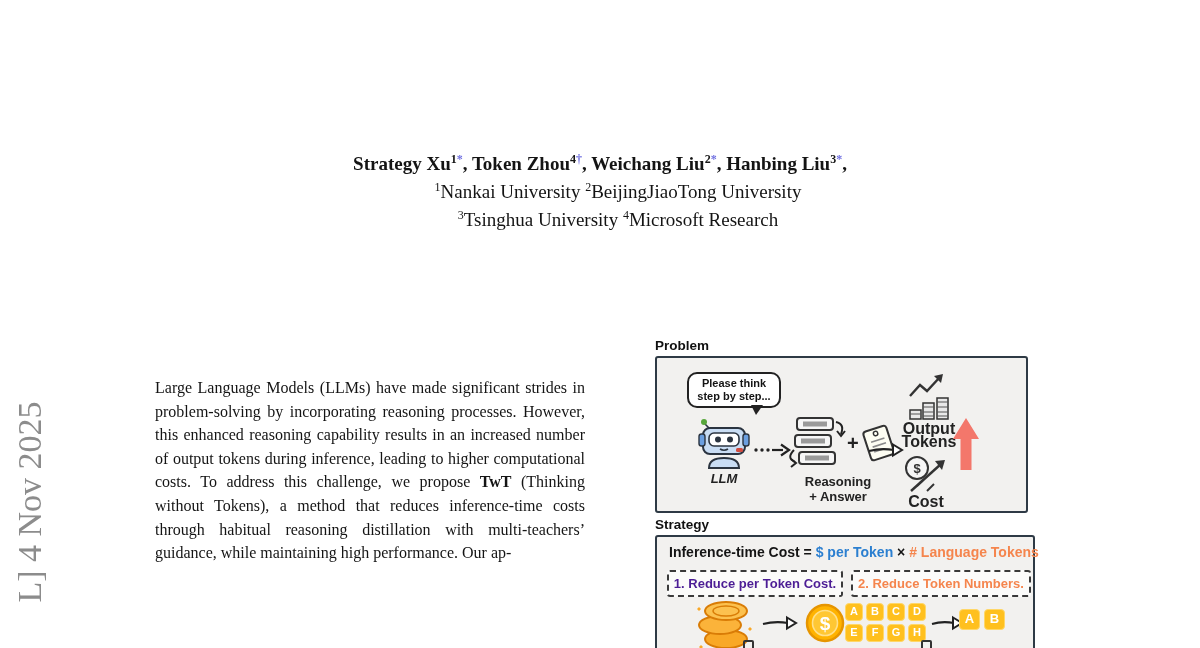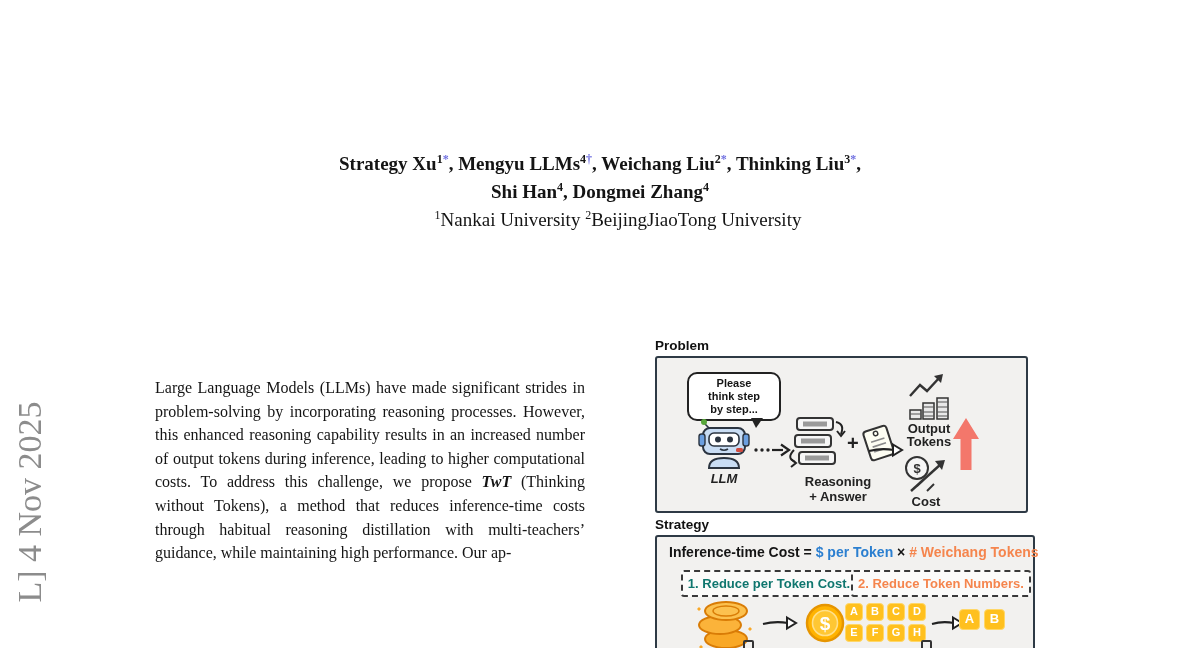--- a/index.html
+++ b/index.html
@@ -19,47 +19,47 @@
   .authors { position:absolute; top:150px; left:0; width:1200px; text-align:center; line-height:28px; }
   .auth-line { font-weight:bold; font-size:19px; }
   .affil-line { font-size:19px;padding-left:36px; }
   sup { font-size:12px; line-height:0; }
   .supmark { color:#6f6fe0; }
   
   .abs-head { position:absolute; top:336px; left:155px; width:430px; text-align:center;
               font-weight:bold; font-size:19px; }
   .abs-body { position:absolute; top:376px; left:155px; width:430px; text-align:justify;
               font-size:16px; line-height:23.6px; }
-  .twt { font-weight:bold; font-style:italic; }
+  .twt { font-weight:bold; }
   
   .fig-label { position:absolute; font-family:"Liberation Sans", sans-serif;
                font-weight:bold; font-size:13.5px; color:#111; }
   .panel { position:absolute; background:#f2f1ef; border:2.5px solid #2e3a45; border-radius:3px; }
   #problem-panel { left:655px; top:356px; width:373px; height:157px; }
   #strategy-panel { left:655px; top:535px; width:380px; height:128px; }
   .speech {
-    position:absolute; left:30px; top:14px; width:94px; padding:3px 16px;
+    position:absolute; left:30px; top:14px; width:94px; padding:3px 1px;
     background:#fff; border:2px solid #222; border-radius:10px; text-align:center;
     font-family:"Liberation Sans", sans-serif; font-weight:bold; font-size:11px; line-height:13px;
   }
   .speech:after {
     content:""; position:absolute; left:62px; bottom:-9px; width:0; height:0;
     border-left:5px solid transparent; border-right:7px solid transparent; border-top:10px solid #222;
   }
   .icon { position:absolute; }
   .icon-label { position:absolute; font-family:"Liberation Sans", sans-serif; font-weight:bold;
-                font-size:13px; line-height:13px; color:#222; text-align:center; white-space:pre-line; }
+                font-size:16px; line-height:13px; color:#222; text-align:center; white-space:pre-line; }
   .equation { position:absolute; top:7px; left:12px; white-space:nowrap;
               font-family:"Liberation Sans", sans-serif; font-weight:bold; font-size:14px; }
   .eq-blue { color:#2b7fd0; }
   .eq-orange { color:#f5854d; }
   .dash-box { position:absolute; top:33px; height:27px; border:2px dashed #3a3a3a; border-radius:3px;
               font-family:"Liberation Sans", sans-serif; font-weight:bold; font-size:13px;
               line-height:23px; text-align:center; background:#fbfbfa; }
-  #dash-box-1 { left:24px; width:176px; color:#0f766e; }
+  #dash-box-1 { left:10px; width:176px; color:#4c1d95; }
   #dash-box-2 { left:194px; width:180px; color:#f5854d; }
   .token-grid { position:absolute; left:188px; top:66px; display:grid;
                 grid-template-columns:repeat(4,18px); grid-auto-rows:18px; gap:3px; }
   .token-key { background:#ffc01e; border:1.5px solid #ffd768; border-radius:4px; color:#fff;
                font-family:"Liberation Sans", sans-serif; font-weight:bold; font-size:11px;
                line-height:15px; text-align:center; }
   .token-out { position:absolute; left:302px; top:72px; display:flex; gap:4px; }
   .token-out .token-key { width:21px; height:21px; font-size:13px; line-height:18px; }
   .mini-sq { position:absolute; top:103px; width:11px; height:12px;
              border:2px solid #333; border-radius:2px; background:transparent; }
@@ -68,31 +68,31 @@
 <body>
 
 <div id="page">
 
   <div class="arxiv-side">L] 4 Nov 2025</div>
 
 
   <div class="authors">
     <div class="auth-line">
       <span><span>Strategy Xu</span><sup><span>1</span><span class="supmark">*</span></sup><span>, </span></span>
-      <span><span>Mengyu LLMs</span><sup><span>4</span><span class="supmark">†</span></sup><span>, </span></span>
+      <span><span>Token Zhou</span><sup><span>4</span><span class="supmark">†</span></sup><span>, </span></span>
       <span><span>Weichang Liu</span><sup><span>2</span><span class="supmark">*</span></sup><span>, </span></span>
-      <span><span>Thinking Liu</span><sup><span>3</span><span class="supmark">*</span></sup><span>,</span></span>
-    </div>
-    <div class="auth-line">
-      <span><span>Shi Han</span><sup><span>4</span></sup><span>, </span></span>
-      <span><span>Dongmei Zhang</span><sup><span>4</span></sup></span>
+      <span><span>Hanbing Liu</span><sup><span>3</span><span class="supmark">*</span></sup><span>,</span></span>
     </div>
     <div class="affil-line">
       <span><sup>1</sup><span>Nankai University</span></span>
       <span><sup>2</sup><span>BeijingJiaoTong University</span></span>
+    </div>
+    <div class="affil-line">
+      <span><sup>3</sup><span>Tsinghua University</span></span>
+      <span><sup>4</sup><span>Microsoft Research</span></span>
     </div>
   </div>
 
   <div class="abs-body"><span>Large Language Models (LLMs) have made significant strides in problem-solving by incorporating reasoning processes. However, this enhanced reasoning capability results in an increased number of output tokens during inference, leading to higher computational costs. To address this challenge, we propose </span><span class="twt">TwT</span><span> (Thinking without Tokens), a method that reduces inference-time costs through habitual reasoning distillation with multi-teachers’ guidance, while maintaining high performance. Our ap-</span></div>
 
   <div class="fig-label" style="left:655px; top:338px;">Problem</div>
 
   <div class="panel" id="problem-panel">
     <div class="speech">Please think step by step...</div>
 
@@ -180,21 +180,21 @@
       <path d="M32 7 L42 6 L39 16 Z" fill="#333"></path>
       <line x1="14" y1="32" x2="20" y2="26" stroke="#333" stroke-width="2"></line>
       <line x1="24" y1="37" x2="31" y2="30" stroke="#333" stroke-width="2"></line>
     </svg>
     <div class="icon-label" style="left:246px; top:137px; width:46px;">Cost</div>
   </div>
 
   <div class="fig-label" style="left:655px; top:517px;">Strategy</div>
 
   <div class="panel" id="strategy-panel">
-    <div class="equation"><span>Inference-time Cost = </span><span class="eq-blue">$ per Token</span><span> × </span><span class="eq-orange"># Weichang Tokens</span></div>
+    <div class="equation"><span>Inference-time Cost = </span><span class="eq-blue">$ per Token</span><span> × </span><span class="eq-orange"># Language Tokens</span></div>
 
     <div class="dash-box" id="dash-box-1">1. Reduce per Token Cost.</div>
     <div class="dash-box" id="dash-box-2">2. Reduce Token Numbers.</div>
 
     <svg class="icon" style="left:36px; top:60px;" width="62" height="54" viewBox="0 0 62 54">
       <ellipse cx="33" cy="42" rx="21" ry="9" fill="#f9a826" stroke="#d97c06" stroke-width="2"></ellipse>
       <ellipse cx="27" cy="28" rx="21" ry="9" fill="#fbb33a" stroke="#d97c06" stroke-width="2"></ellipse>
       <ellipse cx="33" cy="14" rx="21" ry="9" fill="#fcc14f" stroke="#d97c06" stroke-width="2"></ellipse>
       <ellipse cx="33" cy="14" rx="13" ry="5" fill="none" stroke="#d97c06" stroke-width="1.4"></ellipse>
       <path d="M6 10 l2 2 -2 2 -2 -2 Z" fill="#f9a826"></path>

